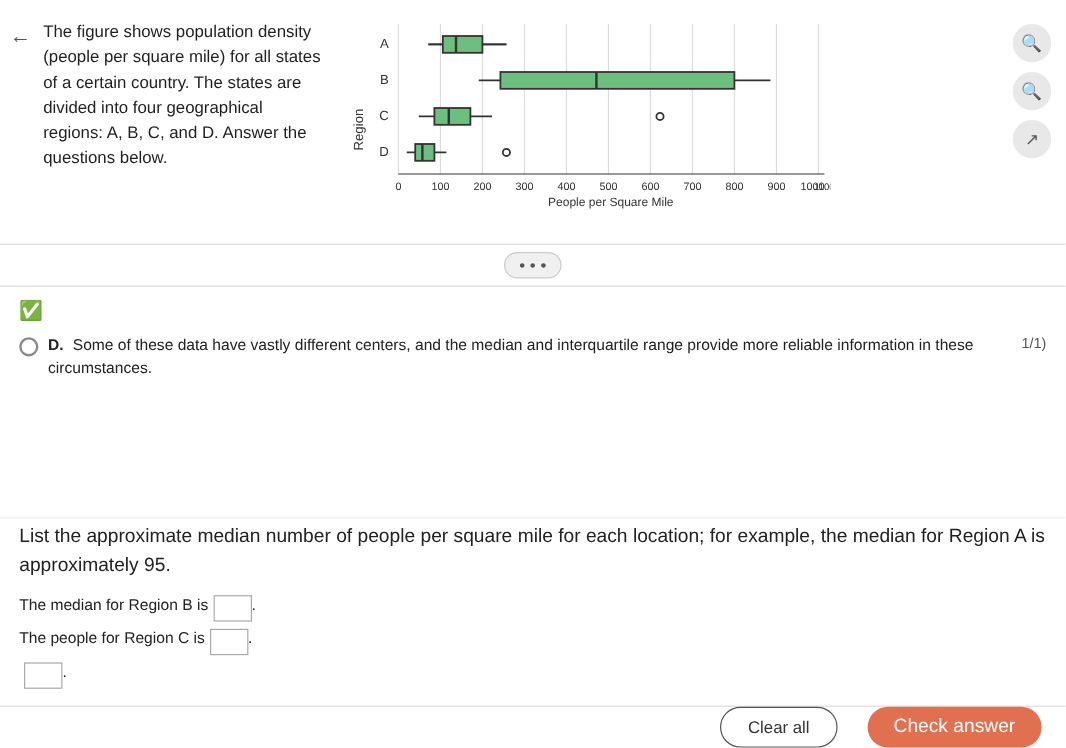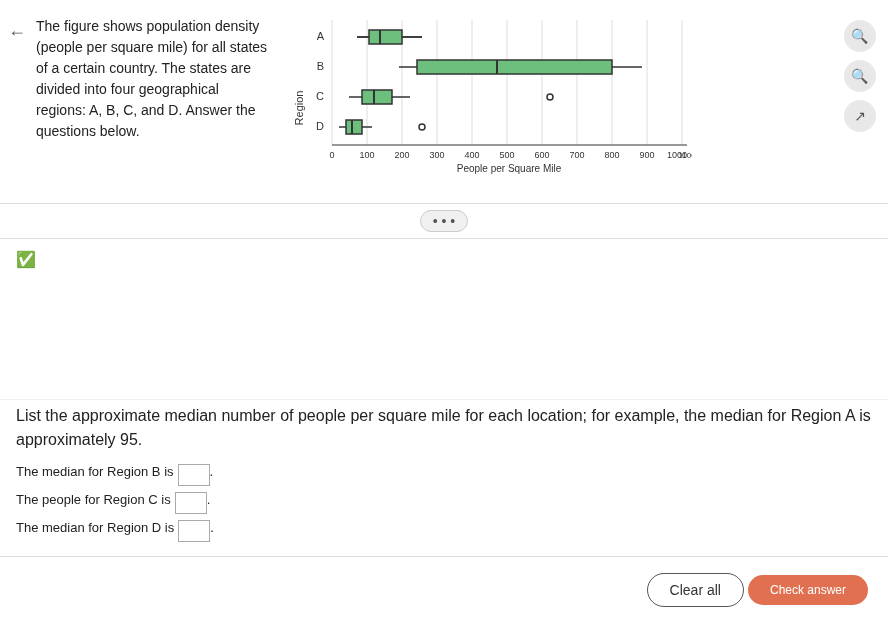--- a/index.html
+++ b/index.html
@@ -182,42 +182,42 @@
       border: 1.5px solid #aaa;
       margin-left: 4px;
       display: inline-block;
     }
 
     
     .bottom-bar {
       display: flex;
       justify-content: flex-end;
       align-items: center;
-      padding: 16px 20px;
-      gap: 4px;
+      padding: 0 20px;
+      gap: 25px;
       border-top: 1px solid #ddd;
       background: #fff;
     }
 
     .clear-all-btn {
       background: #fff;
       border: 1.5px solid #555;
       border-radius: 20px;
       padding: 8px 22px;
       font-size: 14px;
       cursor: pointer;
       color: #333;
     }
 
     .check-answer-btn {
       background: #e07050;
       border: none;
       border-radius: 20px;
       padding: 8px 22px;
-      font-size: 12px;
+      font-size: 16px;
       cursor: pointer;
       color: #fff;
       font-weight: 500;
     }
   </style>
 </head>
 <body>
 
 <div class="main-container">
 
@@ -328,40 +328,51 @@
 
     <div class="answer-row-wrap" style="position:relative;margin-bottom:8px;">
       <div class="answer-option">
         <div class="radio-area">
           <span class="checkmark-icon">✅</span>
         </div>
       </div>
     </div>
 
 
+    <div class="answer-row-wrap" style="position:relative;margin-bottom:8px;">
+      <div class="answer-option">
+        <div class="radio-area">
+          <span class="radio-circle"></span>
+        </div>
+        <div>
+          <span class="answer-label">D.</span>
+          <span>Some of these data have vastly different centers, and the median and interquartile range provide more reliable information in these circumstances.</span>
+        </div>
+      </div>
+      <span style="position:absolute;right:0;top:0;font-size:12px;color:#555;">1/1)</span>
+    </div>
 
   </div>
 
   <div class="instruction-text">
     <span>List the approximate median number of people per square mile for each location; for example, the median for Region A is approximately 95.</span>
   </div>
 
   <div class="input-rows">
     <div class="input-row">
       <span>The median for Region B is</span>
       <div class="input-box"></div>
       <span>.</span>
     </div>
     <div class="input-row">
       <span>The people for Region C is</span>
       <div class="input-box"></div>
       <span>.</span>
     </div>
     <div class="input-row">
-      <span>The median for Region D is</span>
       <div class="input-box"></div>
       <span>.</span>
     </div>
   </div>
 
   <div class="bottom-bar">
     <button class="clear-all-btn">Clear all</button>
     <button class="check-answer-btn">Check answer</button>
   </div>
 

